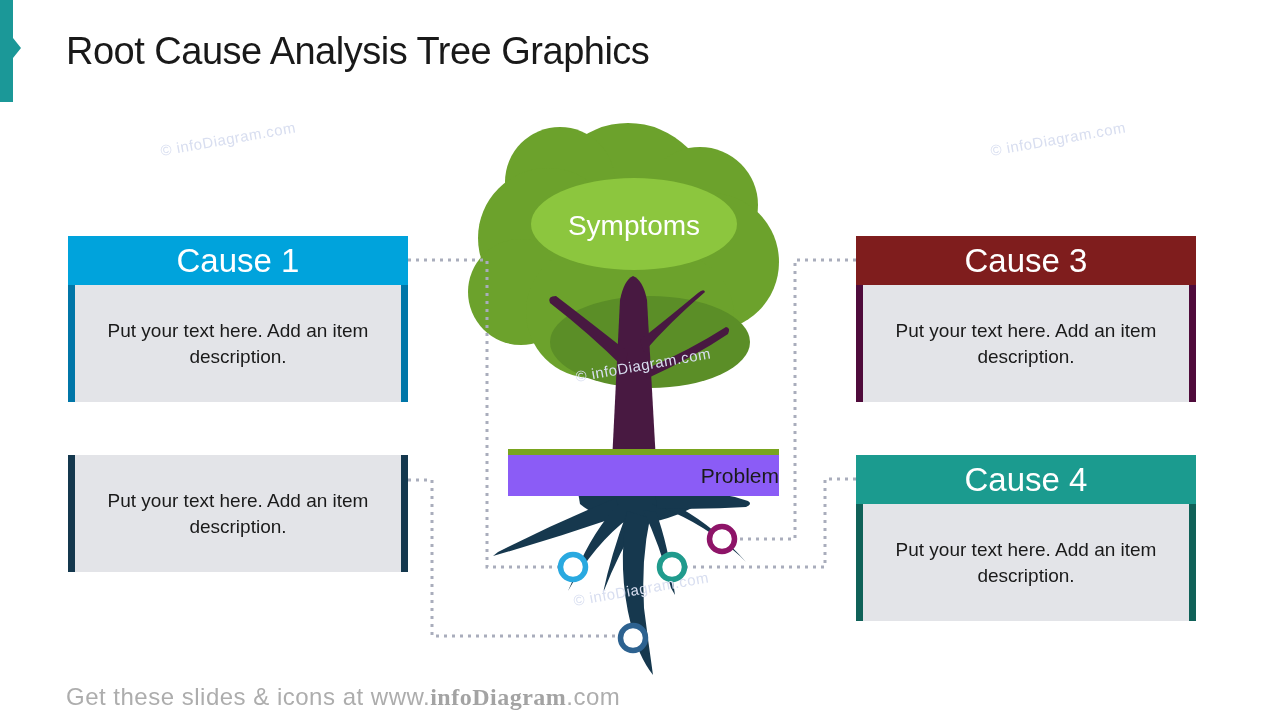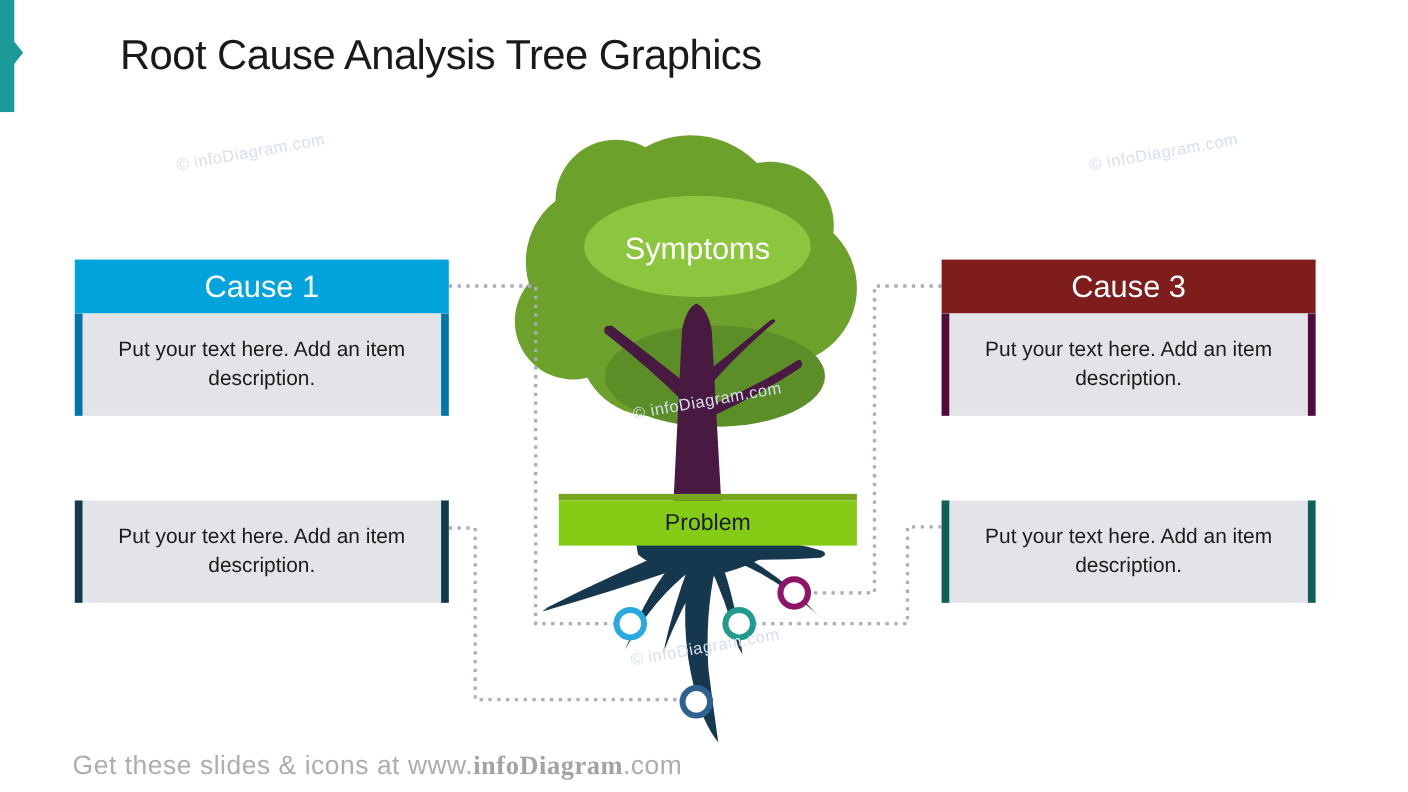--- a/index.html
+++ b/index.html
@@ -3,36 +3,36 @@
 <meta charset="utf-8">
 <style>
   html,body{margin:0;padding:0;}
   body{
     width:1280px;height:720px;position:relative;overflow:hidden;
     background:#ffffff;font-family:"Liberation Sans", sans-serif;
   }
   .abs{position:absolute;}
   .slide-title{
     left:66px;top:30px;font-size:38px;line-height:1.15;color:#191919;
-    letter-spacing:-0.5px;font-weight:400;margin-left:43px;
+    letter-spacing:-0.5px;font-weight:400;
   }
   .accent-svg{left:0;top:0;width:22px;height:102px;}
   .tree-svg{left:440px;top:110px;width:380px;height:600px;}
   .overlay-svg{left:0;top:0;width:1280px;height:720px;pointer-events:none;}
   .cause-box{width:340px;}
   .cause-box.left{left:68px;}
   .cause-box.right{left:856px;}
   .row1{top:236px;}
   .row2{top:455px;}
   .cause-header{
     height:49px;line-height:49px;text-align:center;color:#ffffff;
-    font-size:28px;
+    font-size:33px;
   }
   .cause-body{
-    height:93px;background:#E3E4E8;border-left:7px solid #888;
+    height:117px;background:#E3E4E8;border-left:7px solid #888;
     border-right:7px solid #888;display:flex;align-items:center;
     justify-content:center;text-align:center;color:#1A1A1A;
     font-size:19px;line-height:26px;padding:0 22px;box-sizing:border-box;
   }
   .problem-box{left:508px;top:449px;width:271px;}
   .soil-bar{height:6px;background:#79A41E;}
   .problem-label{
     height:41px;line-height:41px;background:#D5D9DE;text-align:center;
     font-size:21px;color:#1A1A1A;
   }
@@ -85,21 +85,21 @@
     <path d="M627,512 Q611,555 603,593 Q619,552 639,520 Z"></path>
     <path d="M627,511 Q617,570 631,625 Q638,656 653,675 Q648,640 644,608 Q641,560 650,518 Z"></path>
     <path d="M643,510 Q660,545 671,588 L675,595 Q668,544 656,512 Z"></path>
     <path d="M652,504 Q700,520 740,556 L746,562 Q706,517 658,497 Z"></path>
     <path d="M655,492 Q710,488 748,501 Q753,504 746,507 Q702,510 657,508 Z"></path>
   </g>
 </svg>
 
 <div class="abs problem-box">
   <div class="soil-bar" style="background-color: rgb(121, 164, 30);"></div>
-  <div class="problem-label" style="background-color: #84cc16;">Problem</div>
+  <div class="problem-label" style="background-color: #8b5cf6; text-align: right;">Problem</div>
 </div>
 
 <svg class="abs overlay-svg" viewBox="0 0 1280 720">
   <g fill="none" stroke-width="3" stroke-dasharray="3 5" stroke="#A9ADBC">
     <polyline points="408,260 487,260 487,567 558,567"></polyline>
     <polyline points="408,480 432,480 432,636 618,636"></polyline>
     <polyline points="856,260 795,260 795,539 737,539"></polyline>
     <polyline points="856,479 825,479 825,567 687,567"></polyline>
   </g>
   <g fill="#ffffff" stroke-width="5.5">
@@ -124,20 +124,21 @@
 </div>
 
 <div class="abs cause-box right row1">
   <div class="cause-header" style="background-color: #7f1d1d;">Cause 3</div>
   <div class="cause-body" style="border-color: rgb(79, 11, 59);">
     <span>Put your text here. Add an item description.</span>
   </div>
 </div>
 
 <div class="abs cause-box right row2">
+  <div class="cause-header" style="background-color: rgb(27, 155, 143);">Cause 4</div>
   <div class="cause-body" style="border-color: rgb(15, 97, 88);">
     <span>Put your text here. Add an item description.</span>
   </div>
 </div>
 
 <div class="abs wm" style="left:162px;top:142px">© infoDiagram.com</div>
 <div class="abs wm" style="left:992px;top:142px">© infoDiagram.com</div>
 <div class="abs wm" style="left:577px;top:368px">© infoDiagram.com</div>
 <div class="abs wm" style="left:575px;top:592px">© infoDiagram.com</div>
 

